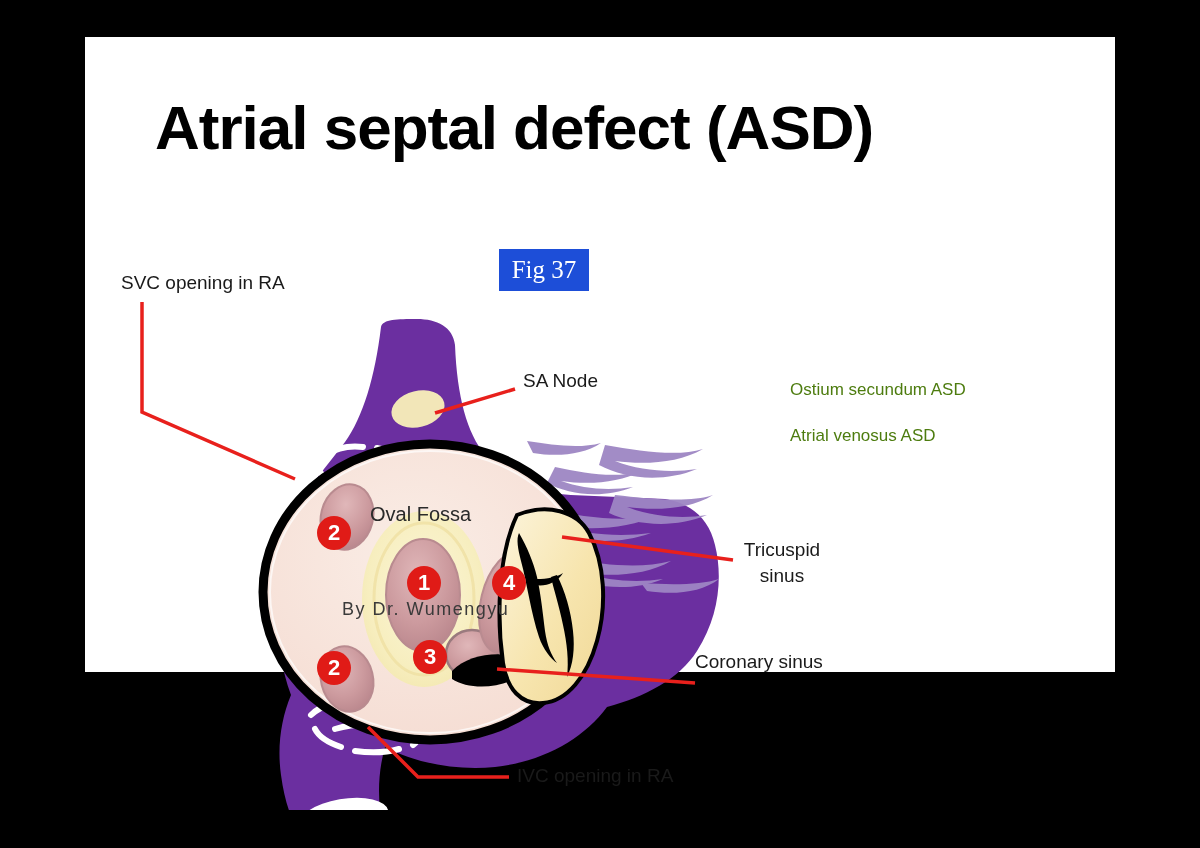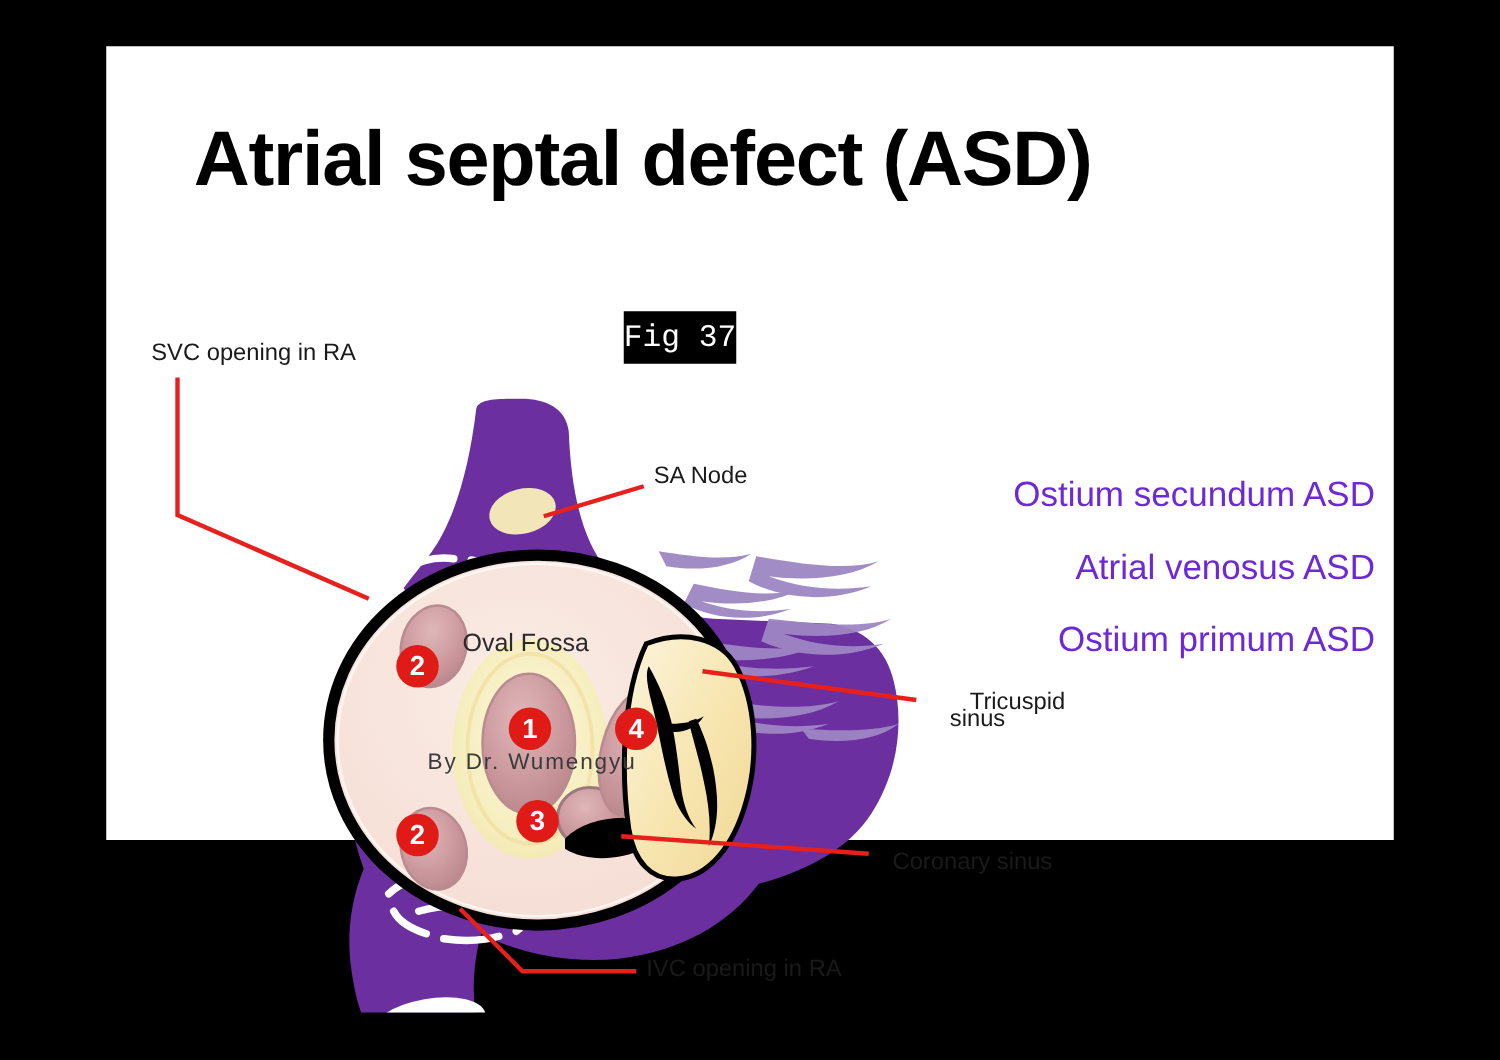--- a/index.html
+++ b/index.html
@@ -22,38 +22,38 @@
     font-weight:bold;
     letter-spacing:-1px;
     color:#000000;
     white-space:nowrap;
     font-family:"Liberation Sans", sans-serif;
   }
   #figbadge{
     position:absolute;
     left:414px; top:212px;
     width:90px; height:42px;
-    background:#000000;
+    background:#1d4ed8;
     color:#ffffff;
     font-size:25px;
     display:flex;
     align-items:center;
     justify-content:center;
-    font-family:Liberation Mono, monospace;
+    font-family:Liberation Serif, serif;
   }
   #asd-list{
     position:absolute;
     left:705px; top:343px;
     width:310px;
   }
   .asd-item{
-    font-size:28px;
-    color:#6d28d9;
+    font-size:17px;
+    color:#4d7c0f;
     margin-bottom:26px;
-    text-align:right;
+    text-align:left;
     font-family:"Liberation Sans", sans-serif;
   }
   #figure{
     position:absolute;
     left:0px; top:190px;
     width:700px; height:583px;
   }
   .lbl{
     position:absolute;
     font-size:19px;
@@ -68,21 +68,20 @@
 
 <div id="slide">
 
   <div id="title">Atrial septal defect (ASD)</div>
 
   <div id="figbadge">Fig 37</div>
 
   <div id="asd-list">
     <div class="asd-item">Ostium secundum ASD</div>
     <div class="asd-item">Atrial venosus ASD</div>
-    <div class="asd-item">Ostium primum ASD</div>
   </div>
 
   <div id="figure">
     <svg width="700" height="583" viewBox="0 0 700 583">
 
       <defs>
         <radialGradient id="gfossa" cx="50%" cy="45%" r="60%">
           <stop offset="0%" stop-color="#FBF6D8"></stop>
           <stop offset="75%" stop-color="#F7EEBF"></stop>
           <stop offset="100%" stop-color="#F3E8B0"></stop>
@@ -218,19 +217,19 @@
         <text x="345" y="437" text-anchor="middle" font-size="22" font-weight="bold" fill="#ffffff" font-family="Liberation Sans, sans-serif">3</text>
         <text x="424" y="363" text-anchor="middle" font-size="22" font-weight="bold" fill="#ffffff" font-family="Liberation Sans, sans-serif">4</text>
       </g>
 
       <text x="285" y="294" font-size="20" fill="#2a2a2a" font-family="Liberation Sans, sans-serif">Oval Fossa</text>
       <text x="257" y="388" font-size="18" fill="#3a3a3a" letter-spacing="1.5" font-family="Liberation Sans, sans-serif" transform="translate(0,0)">By Dr. Wumengyu</text>
     </svg>
 
     <div class="lbl" style="left:36px; top:45px;">SVC opening in RA</div>
     <div class="lbl" style="left:438px; top:143px;">SA Node</div>
-    <div class="lbl ctr" style="left:652px; top:324px; width:90px;margin-left:32px;">Tricuspid</div>
+    <div class="lbl ctr" style="left:652px; top:312px; width:90px;">Tricuspid</div>
     <div class="lbl ctr" style="left:652px; top:338px; width:90px;">sinus</div>
-    <div class="lbl" style="left:610px; top:452px;margin-left:19px;">Coronary sinus</div>
+    <div class="lbl" style="left:610px; top:424px;">Coronary sinus</div>
     <div class="lbl" style="left:432px; top:538px;text-align:right;">IVC opening in RA</div>
   </div>
 
 </div>
 
 </body></html>

